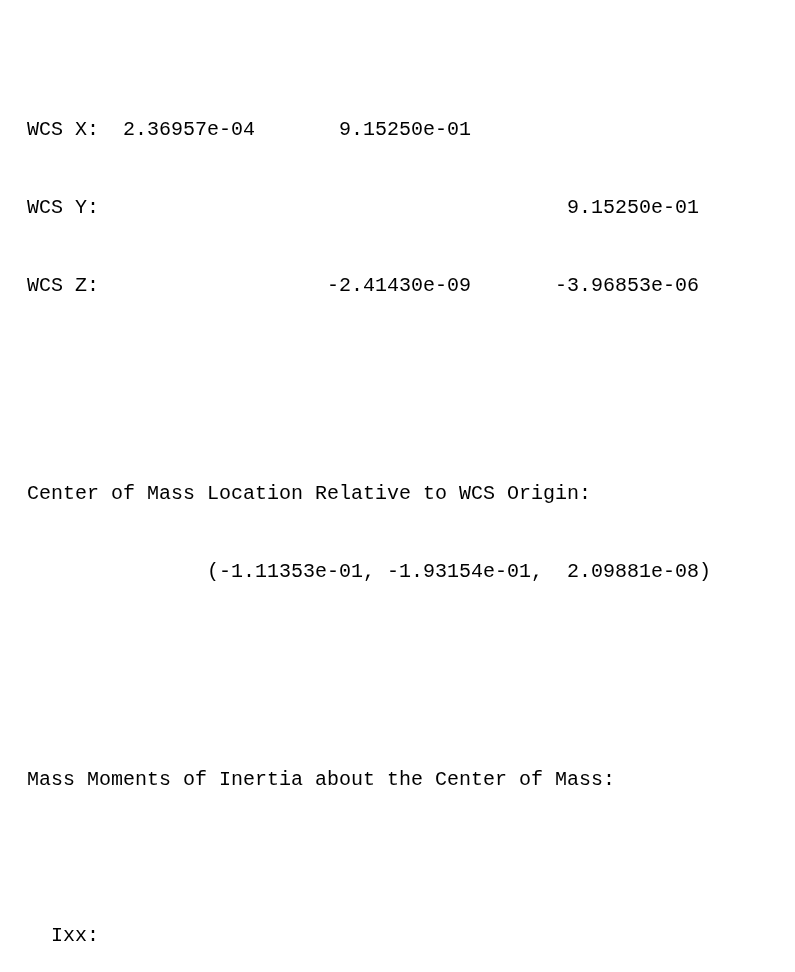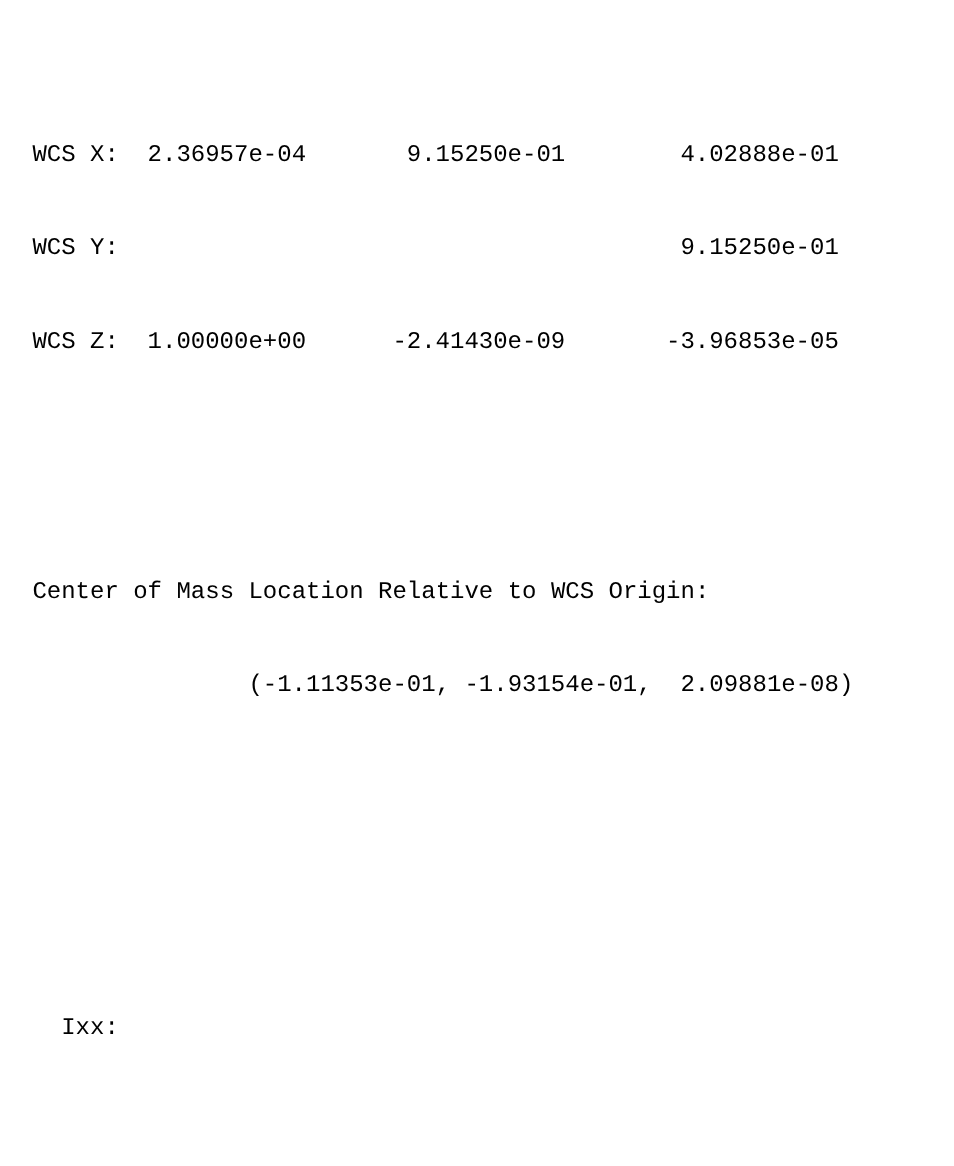--- a/index.html
+++ b/index.html
@@ -18,42 +18,41 @@
 </head>
 <body>
 
 <div class="report">
 
   
   <div class="row">
     <span class="cell" style="left:0">WCS X:</span>
     <span class="cell" style="left:84px"> 2.36957e-04</span>
     <span class="cell" style="left:300px"> 9.15250e-01</span>
-    <span class="cell" style="left:528px"> 4.02888e-01</span>
   </div>
   <div class="row">
     <span class="cell" style="left:0">WCS Y:</span>
     <span class="cell" style="left:528px"> 9.15250e-01</span>
   </div>
   <div class="row">
     <span class="cell" style="left:0">WCS Z:</span>
-    <span class="cell" style="left:84px"> 1.00000e+00</span>
     <span class="cell" style="left:300px">-2.41430e-09</span>
-    <span class="cell" style="left:528px">-3.96853e-05</span>
+    <span class="cell" style="left:528px">-3.96853e-06</span>
   </div>
   <div class="blank"></div>
 
   
   <div class="line">Center of Mass Location Relative to WCS Origin:</div>
   <div class="row">
     <span class="cell" style="left:180px">(-1.11353e-01, -1.93154e-01,  2.09881e-08)</span>
   </div>
   <div class="blank"></div>
 
   
+  <div class="line">Mass Moments of Inertia about the Center of Mass:</div>
   <div class="blank"></div>
   <div class="row">
     <span class="cell" style="left:24px">Ixx:</span>
   </div>
   
   
   
 
   
   

